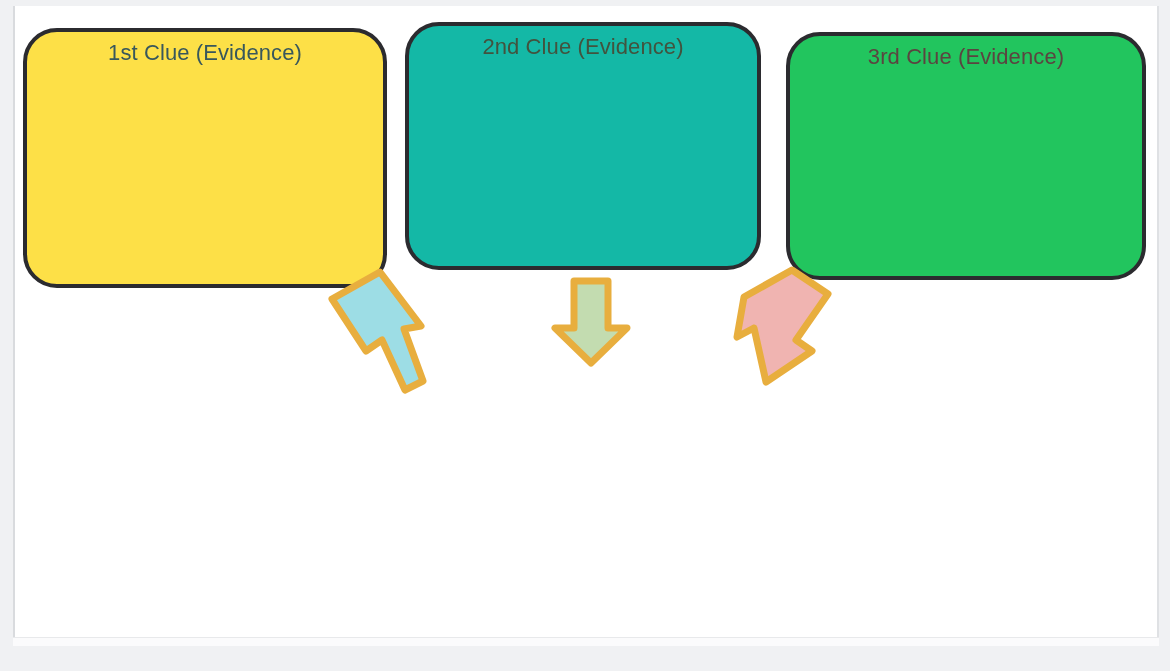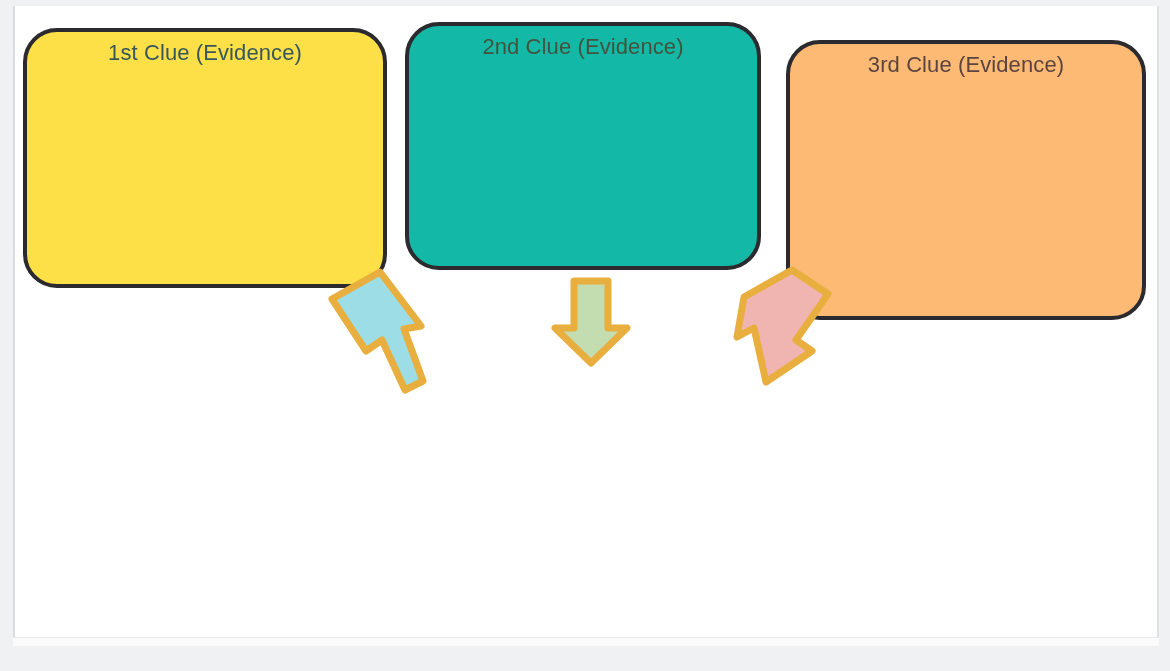--- a/index.html
+++ b/index.html
@@ -76,22 +76,22 @@
     background: #fde047;
     margin-top: 6px;
   }
   #clue-box-1 .clue-label { color: #38575c; }
   #clue-box-2 {
     left: 405px; top: 22px;  width: 356px;  height: 248px;
     background: #14b8a6;
   }
   #clue-box-2 .clue-label { color: #42533e; }
   #clue-box-3 {
-    left: 786px; top: 40px;  width: 360px;  height: 280px;
-    background: #fdba74;
+    left: 786px; top: 32px;  width: 360px;  height: 248px;
+    background: #22c55e;
   }
   #clue-box-3 .clue-label { color: #5b4440; }
 
   
   #conclusion-box {
     position: absolute;
     left: 28px;
     top: 384px;
     width: 1110px;
     height: 248px;

